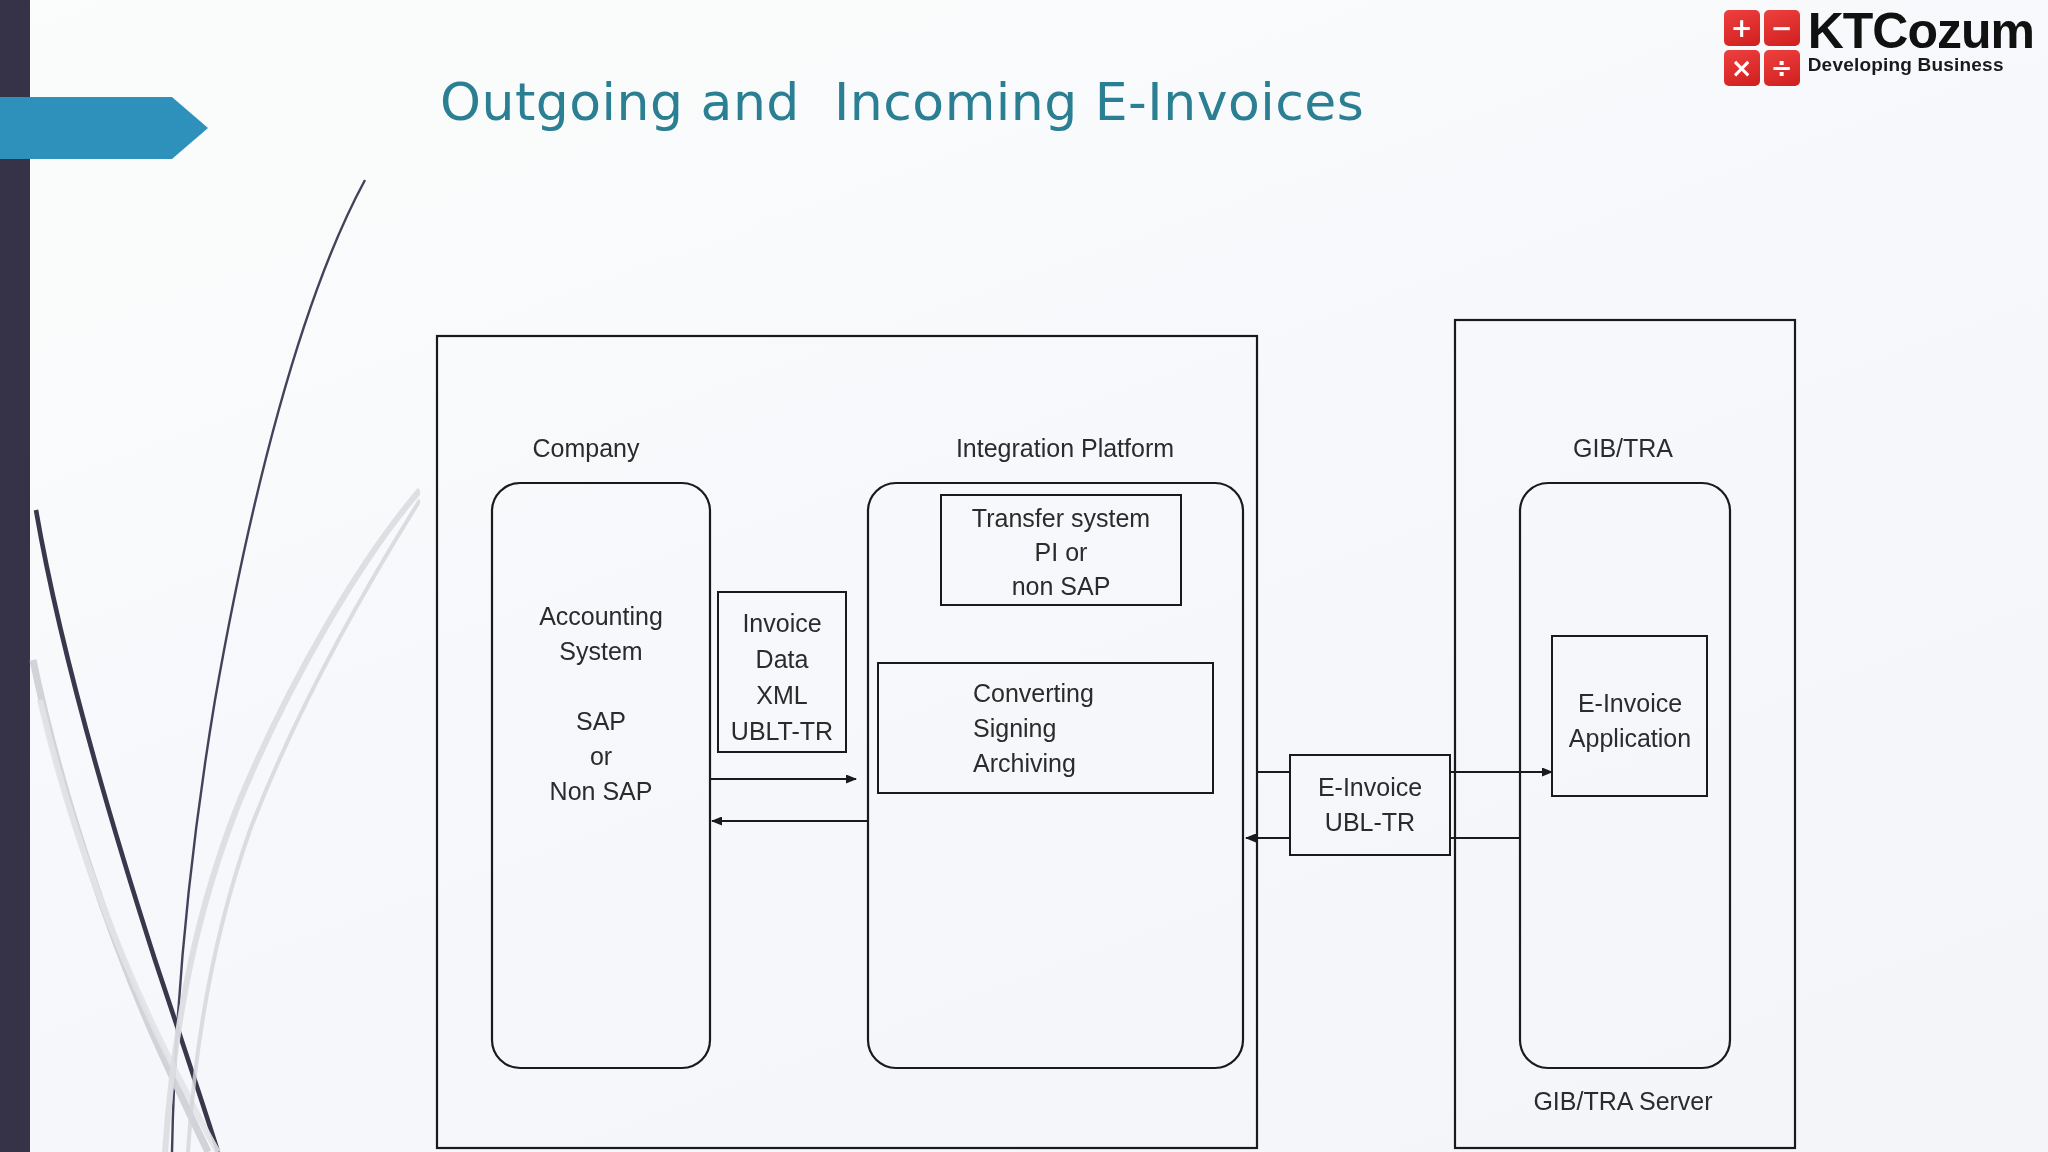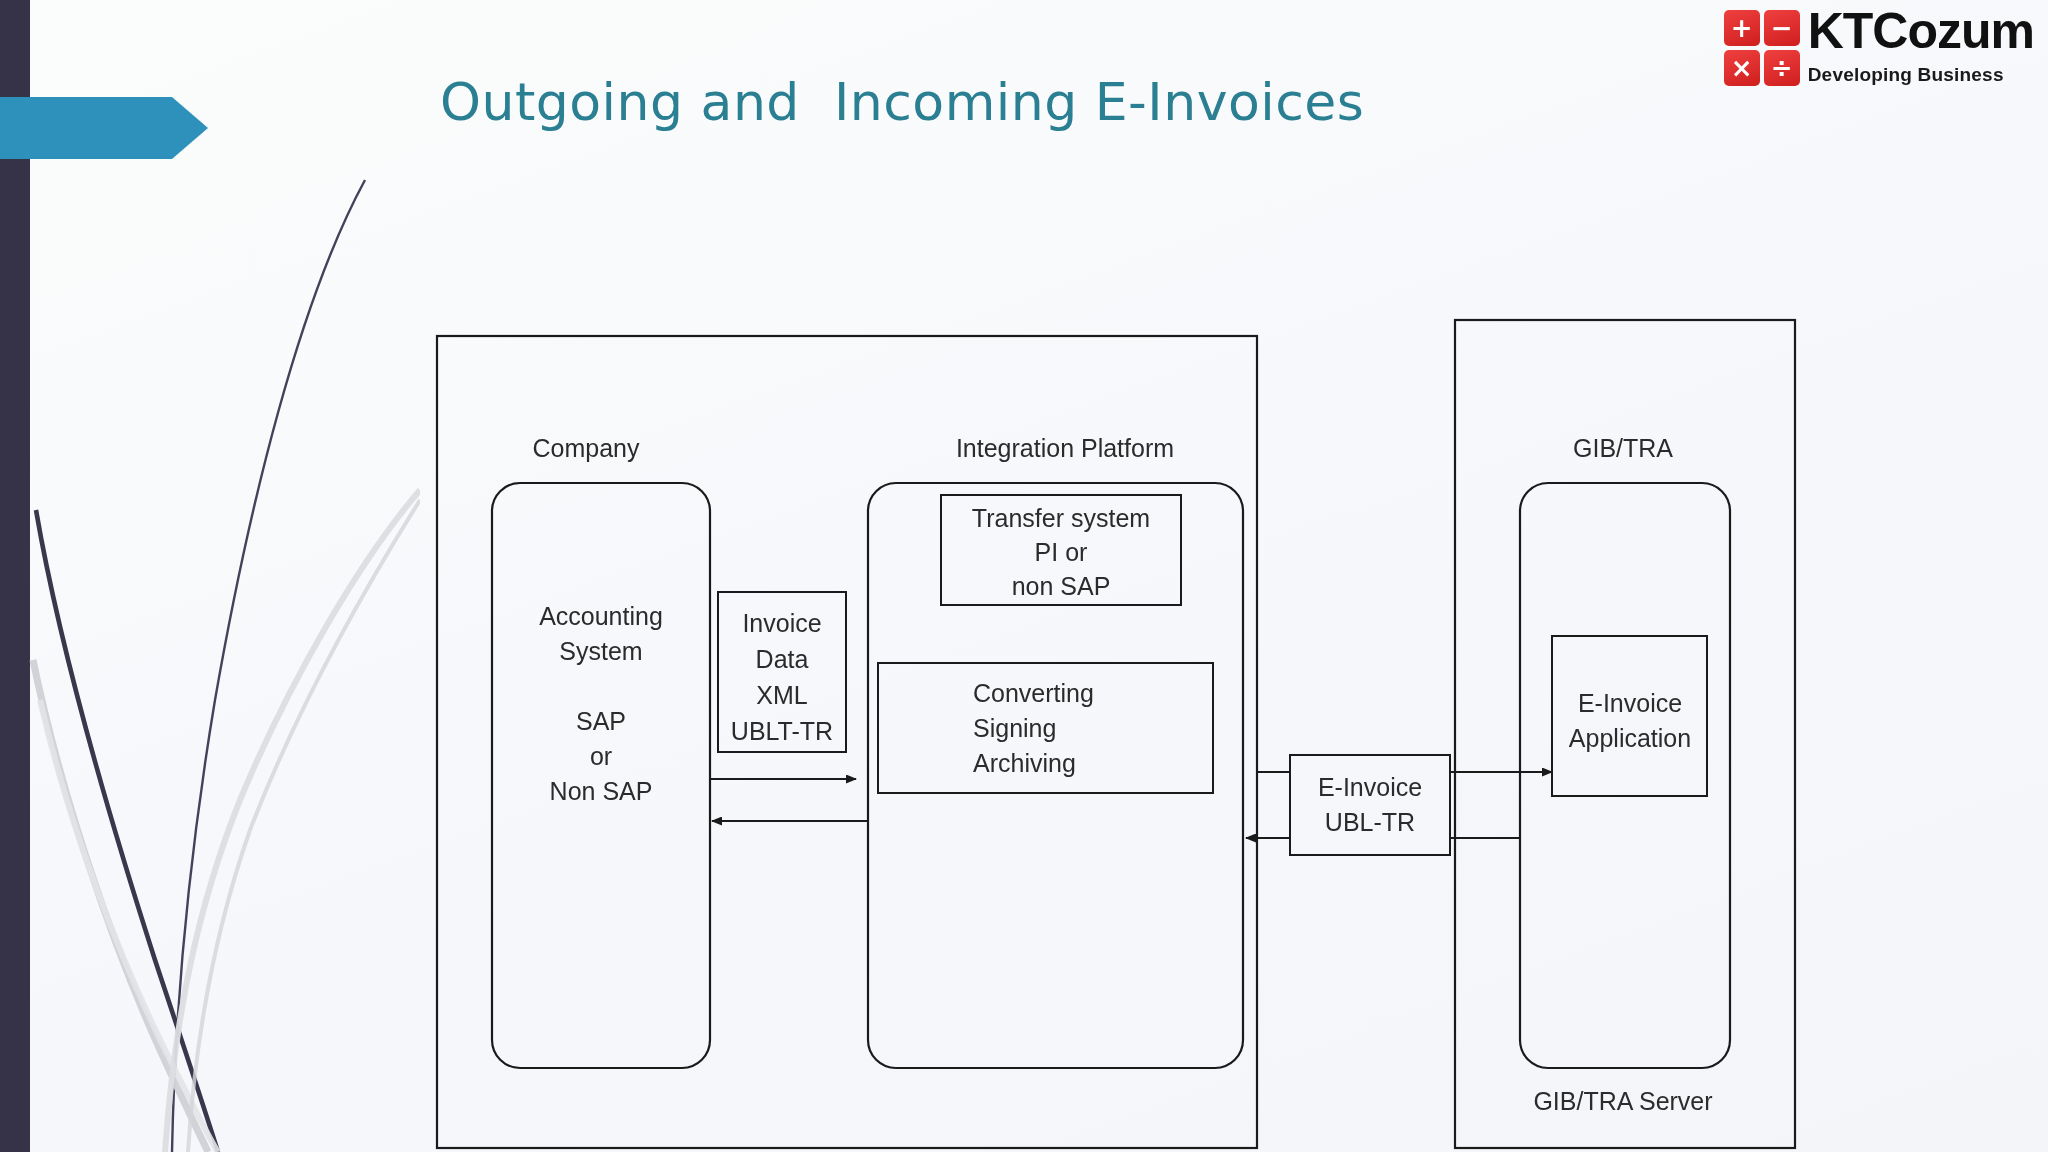--- a/index.html
+++ b/index.html
@@ -101,21 +101,21 @@
     color: #111111;
     line-height: 0.92;
     letter-spacing: -1px;
     font-family: "Liberation Sans", sans-serif;
   }
   #logo-tagline {
     font-size: 19px;
     font-weight: bold;
     color: #1a1a1a;
     letter-spacing: 0.2px;
-    margin-top: 10px;
+    margin-top: 0;
     font-family: "Liberation Sans", sans-serif;
   }
 
   
   #diagram {
     position: absolute;
     left: 0;
     top: 0;
     width: 2048px;
     height: 1152px;

